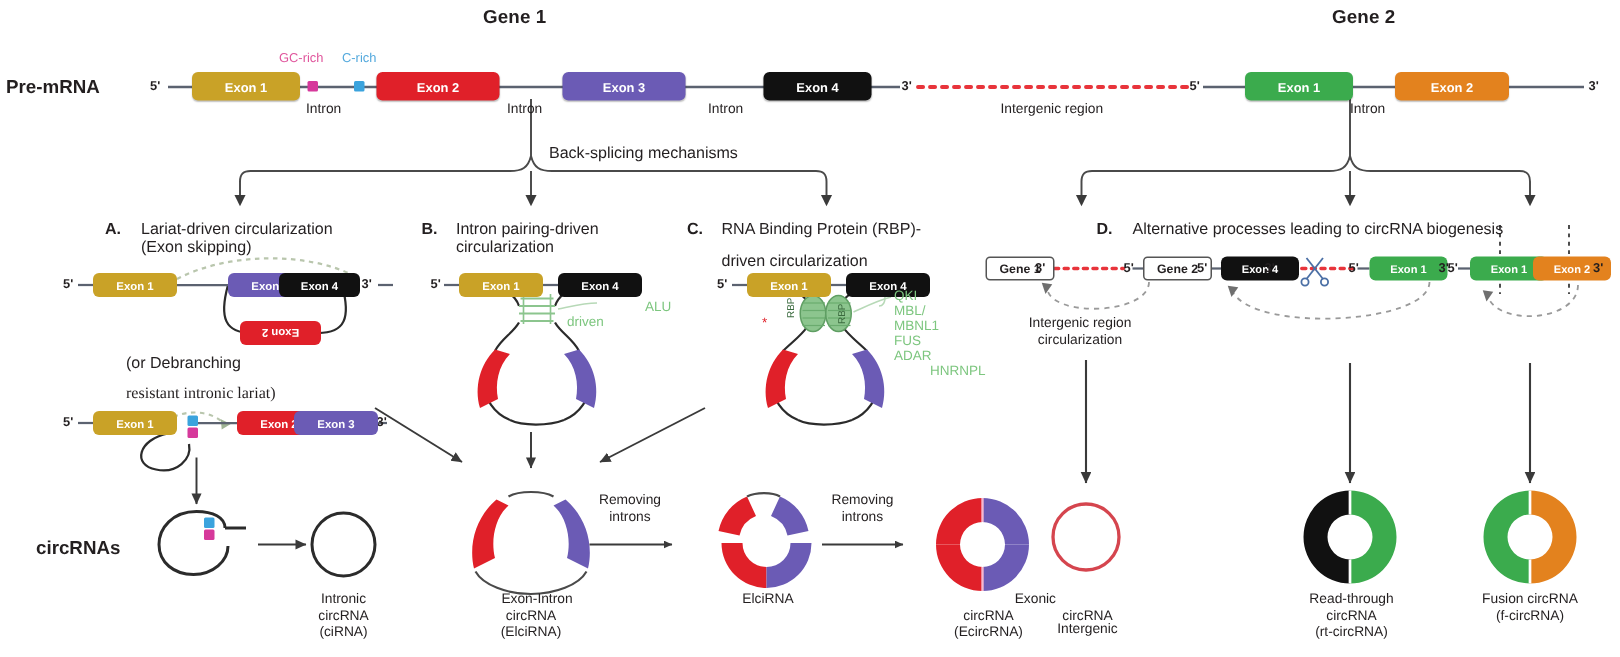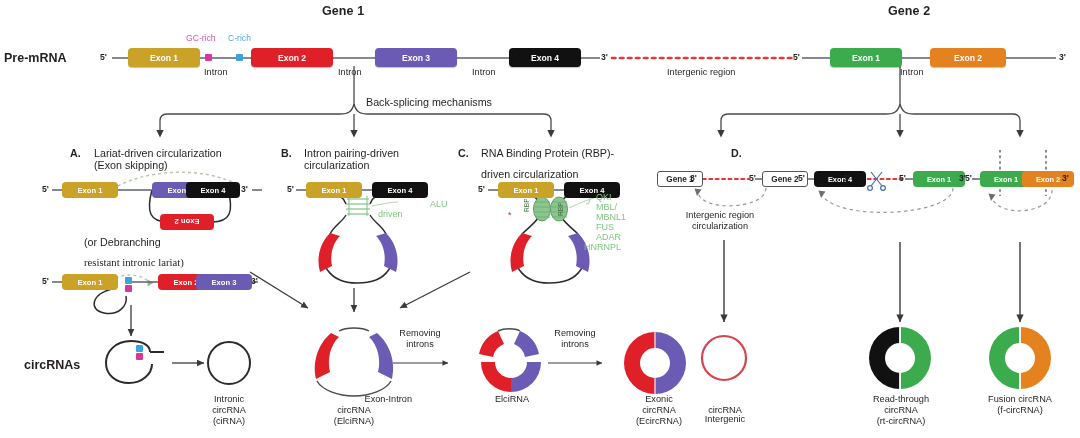--- a/index.html
+++ b/index.html
@@ -392,23 +392,24 @@
 <div class="abs prime" style="left:478px;top:184px;">5'</div>
 <div class="abs prime" style="left:591px;top:184px;">3'</div>
 <div class="exon" style="left:498px;top:182px;width:56px;height:16px;background:#c9a227;font-size:7.6px;">Exon 1</div>
 <div class="exon" style="left:564px;top:182px;width:56px;height:16px;background:#111111;font-size:7.6px;">Exon 4</div>
 
 <div class="abs rbps" style="left:596px;top:192px;">QKI</div>
 <div class="abs rbps" style="left:596px;top:202px;">MBL/</div>
 <div class="abs rbps" style="left:596px;top:212px;">MBNL1</div>
 <div class="abs rbps" style="left:596px;top:222px;">FUS</div>
 <div class="abs rbps" style="left:596px;top:232px;">ADAR</div>
-<div class="abs rbps" style="left:584px;top:242px;">HNRNPL</div>
+<div class="abs rbps" style="left:620px;top:242px;">HNRNPL</div>
 
 <div class="abs hdgL" style="left:731px;top:147px;">D.</div>
+<div class="abs hdg" style="left:755px;top:147px;">Alternative processes leading to circRNA biogenesis</div>
 
 <div class="boxgene" style="left:657px;top:171px;width:46px;height:16px;">Gene 1</div>
 <div class="abs prime" style="left:690px;top:173px;">3'</div>
 <div class="abs prime" style="left:749px;top:173px;">5'</div>
 <div class="boxgene" style="left:762px;top:171px;width:46px;height:16px;">Gene 2</div>
 <div class="abs cap" style="left:660px;top:210px;width:120px;">Intergenic region</div>
 <div class="abs cap" style="left:660px;top:221px;width:120px;">circularization</div>
 
 <div class="abs prime" style="left:798px;top:173px;">5'</div>
 <div class="exon" style="left:814px;top:171px;width:52px;height:16px;background:#111111;font-size:7.4px;">Exon 4</div>
@@ -424,27 +425,27 @@
 
 <div class="abs cap" style="left:380px;top:328px;width:80px;">Removing</div>
 <div class="abs cap" style="left:380px;top:339px;width:80px;">introns</div>
 <div class="abs cap" style="left:535px;top:328px;width:80px;">Removing</div>
 <div class="abs cap" style="left:535px;top:339px;width:80px;">introns</div>
 
 <div class="abs cap" style="left:189px;top:394px;width:80px;">Intronic</div>
 <div class="abs cap" style="left:189px;top:405px;width:80px;">circRNA</div>
 <div class="abs cap" style="left:189px;top:416px;width:80px;">(ciRNA)</div>
 
-<div class="abs cap" style="left:328px;top:394px;width:84px;text-align:right;">Exon-Intron</div>
+<div class="abs cap" style="left:316px;top:394px;width:84px;">Exon-Intron</div>
 <div class="abs cap" style="left:312px;top:405px;width:84px;">circRNA</div>
 <div class="abs cap" style="left:312px;top:416px;width:84px;">(ElciRNA)</div>
 
 <div class="abs cap" style="left:470px;top:394px;width:84px;">ElciRNA</div>
 
-<div class="abs cap" style="left:614px;top:394px;width:90px;">Exonic</div>
+<div class="abs cap" style="left:614px;top:394px;width:90px;text-align:right;">Exonic</div>
 <div class="abs cap" style="left:614px;top:405px;width:90px;">circRNA</div>
 <div class="abs cap" style="left:614px;top:416px;width:90px;">(EcircRNA)</div>
 
 <div class="abs cap" style="left:684px;top:414px;width:82px;">Intergenic</div>
 <div class="abs cap" style="left:684px;top:405px;width:82px;">circRNA</div>
 
 <div class="abs cap" style="left:855px;top:394px;width:92px;">Read-through</div>
 <div class="abs cap" style="left:855px;top:405px;width:92px;">circRNA</div>
 <div class="abs cap" style="left:855px;top:416px;width:92px;">(rt-circRNA)</div>
 

